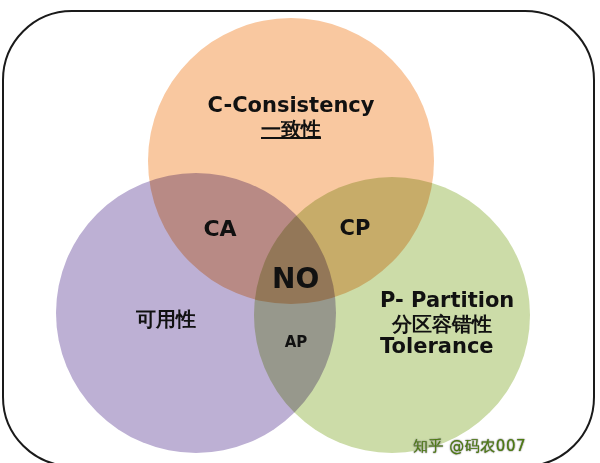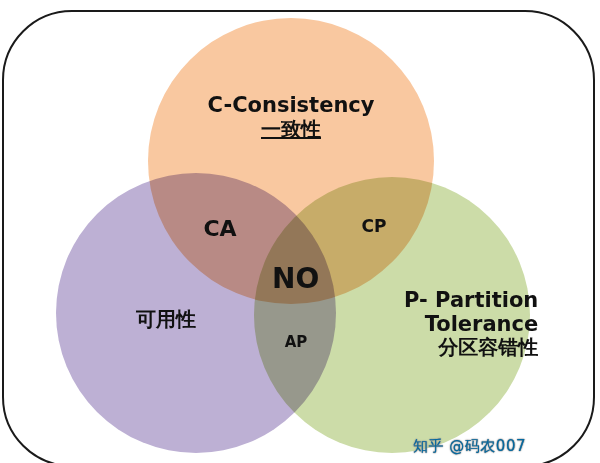--- a/index.html
+++ b/index.html
@@ -3,21 +3,21 @@
 <meta charset="utf-8">
 <style>
   html, body { margin: 0; padding: 0; background: #ffffff; }
   body { width: 600px; height: 463px; position: relative; overflow: hidden;
          font-family: "DejaVu Sans", "Liberation Sans", sans-serif; }
   #stage { position: absolute; left: 0; top: 9px; width: 554px; height: 463px; border-radius: 12px; }
   .frame { position: absolute; left: 2px; top: 1px; width: 593px; height: 457px;
            border: 2px solid #1a1a1a; border-radius: 70px; box-sizing: border-box; background: #fff; }
   svg { position: absolute; left: 0; top: 0; }
   .lbl { position: absolute; font-weight: bold; color: #111; text-align: center; line-height: 1.12; white-space: nowrap; }
-  .watermark { position: absolute; right: 28px; top: 428px; font-size: 15px; color: #0369a1;
+  .watermark { position: absolute; right: 28px; top: 428px; font-size: 15px; color: #4d7c0f;
                text-shadow: 0 0 1px #888, 0 0 1px #888, 0 0 2px #999; letter-spacing: 0.5px; }
 </style>
 </head>
 <body>
 
 <div id="stage">
   <div class="frame"></div>
 
   <svg width="600" height="463" viewBox="0 0 600 463">
     <g style="mix-blend-mode: multiply; isolation: isolate;">
@@ -29,25 +29,25 @@
 
   <div class="lbl" style="left:196px; top:85px; width:190px; font-size:21px;">
     <div>C-Consistency</div>
     <div style="font-size:20px;text-decoration:underline;">一致性</div>
   </div>
 
   <div class="lbl" style="left:66px; top:299px; width:180px; font-size:21px;">
     <div style="font-size:20px; padding-left:20px;">可用性</div>
   </div>
 
-  <div class="lbl" style="left:380px; top:280px; text-align:right; font-size:21px;margin-left:24px;">
+  <div class="lbl" style="left:380px; top:280px; text-align:left; font-size:21px;">
     <div>P- Partition</div>
+    <div style="font-size:20px; padding-left:12px;">分区容错性</div>
     <div>Tolerance</div>
-    <div style="font-size:20px; padding-left:12px;">分区容错性</div>
   </div>
 
   <div class="lbl" style="left:200px; top:208px; width:40px; font-size:22px;">CA</div>
-  <div class="lbl" style="left:335px; top:208px; width:40px; font-size:17px;margin-left:19px;">CP</div>
+  <div class="lbl" style="left:335px; top:208px; width:40px; font-size:21px;">CP</div>
   <div class="lbl" style="left:272px; top:254px; width:44px; font-size:28px;">NO</div>
   <div class="lbl" style="left:276px; top:325px; width:40px; font-size:15px;">AP</div>
 
   <div class="watermark">知乎 @码农007</div>
 </div>
 
 </body></html>

